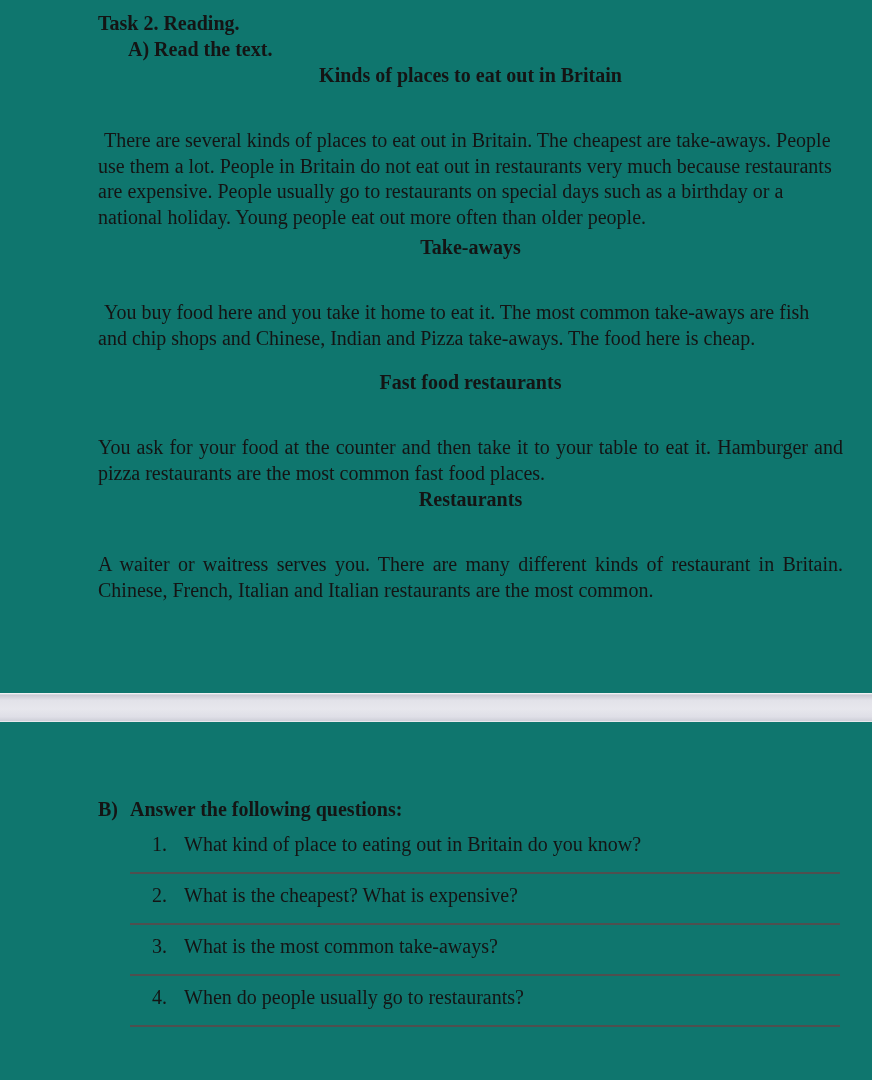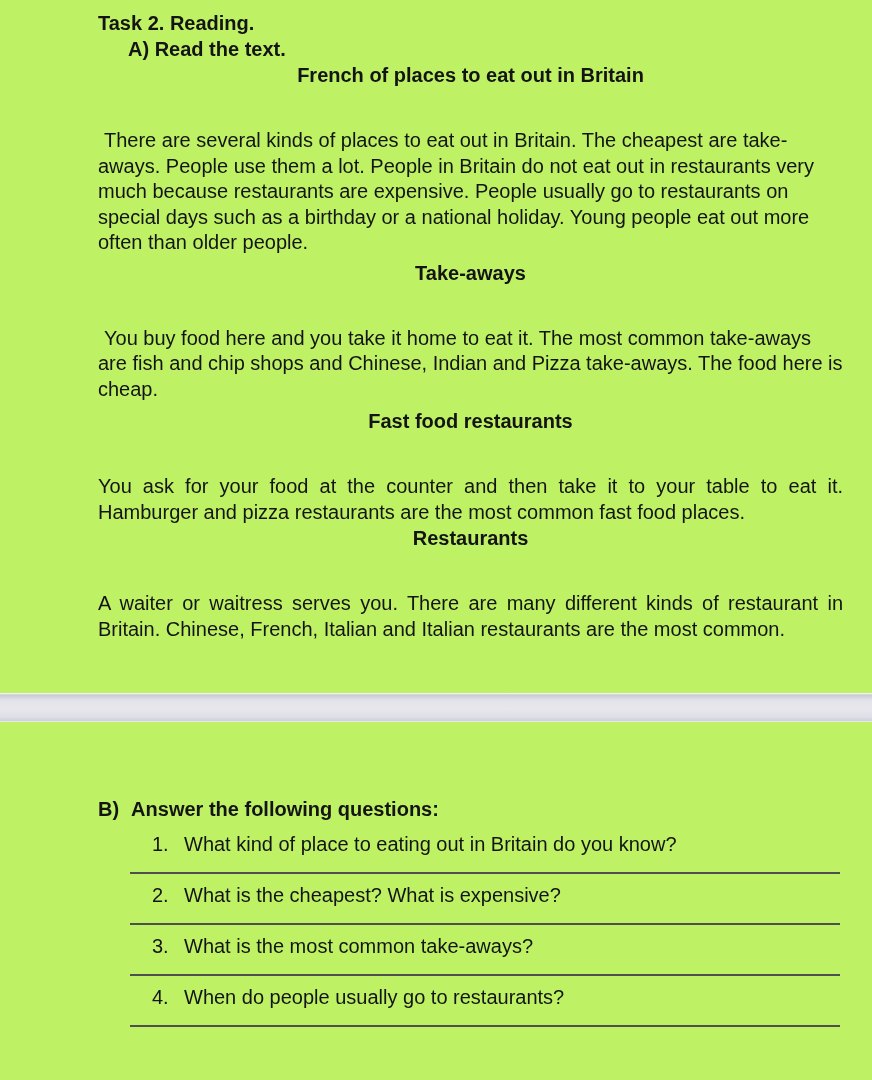--- a/index.html
+++ b/index.html
@@ -1,23 +1,23 @@
 <!DOCTYPE html>
 <html><head>
 <meta charset="utf-8">
 <style>
   * { margin: 0; padding: 0; box-sizing: border-box; }
   html, body { background: #ffffff; }
   .page {
     position: relative;
     width: 872px;
     height: 1080px;
-    background: #bef264;
+    background: #0f766e;
     color: #141414;
-    font-family: Liberation Sans, sans-serif;
+    font-family: Liberation Serif, serif;
     overflow: hidden;
   }
   .doc-top {
     height: 693px;
     padding: 10px 29px 0 98px;
   }
   .task-heading {
     font-size: 20px;
     line-height: 26px;
     font-weight: bold;
@@ -28,21 +28,21 @@
     font-weight: bold;
     padding-left: 30px;
   }
   .center-heading {
     font-size: 20px;
     line-height: 26px;
     font-weight: bold;
     text-align: center;
   }
   .mt-takeaways { margin-top: 4px; }
-  .mt-fastfood { margin-top: 6px; }
+  .mt-fastfood { margin-top: 18px; }
   .mt-restaurants { margin-top: 0; }
   .para {
     font-size: 20px;
     line-height: 25.5px;
     text-align: left;
     margin-top: 40px;
   }
   .para.first { }
   .para.lead-space { text-indent: 6px; }
   .para.justify { text-align: justify; }
@@ -86,21 +86,21 @@
   }
 </style>
 </head>
 <body>
 
 <div class="page">
 
   <div class="doc-top">
     <div class="task-heading">Task 2. Reading.</div>
     <div class="subtask-a">A) Read the text.</div>
-    <div class="center-heading">French of places to eat out in Britain</div>
+    <div class="center-heading">Kinds of places to eat out in Britain</div>
 
     <p class="para first lead-space">There are several kinds of places to eat out in Britain. The cheapest are take-aways. People use them a lot. People in Britain do not eat out in restaurants very much because restaurants are expensive. People usually go to restaurants on special days such as a birthday or a national holiday. Young people eat out more often than older people.</p>
 
     <div class="center-heading mt-takeaways">Take-aways</div>
     <p class="para lead-space">You buy food here and you take it home to eat it. The most common take-aways are fish and chip shops and Chinese, Indian and Pizza take-aways. The food here is cheap.</p>
 
     <div class="center-heading mt-fastfood">Fast food restaurants</div>
     <p class="para justify">You ask for your food at the counter and then take it to your table to eat it. Hamburger and pizza restaurants are the most common fast food places.</p>
 
     <div class="center-heading mt-restaurants">Restaurants</div>

